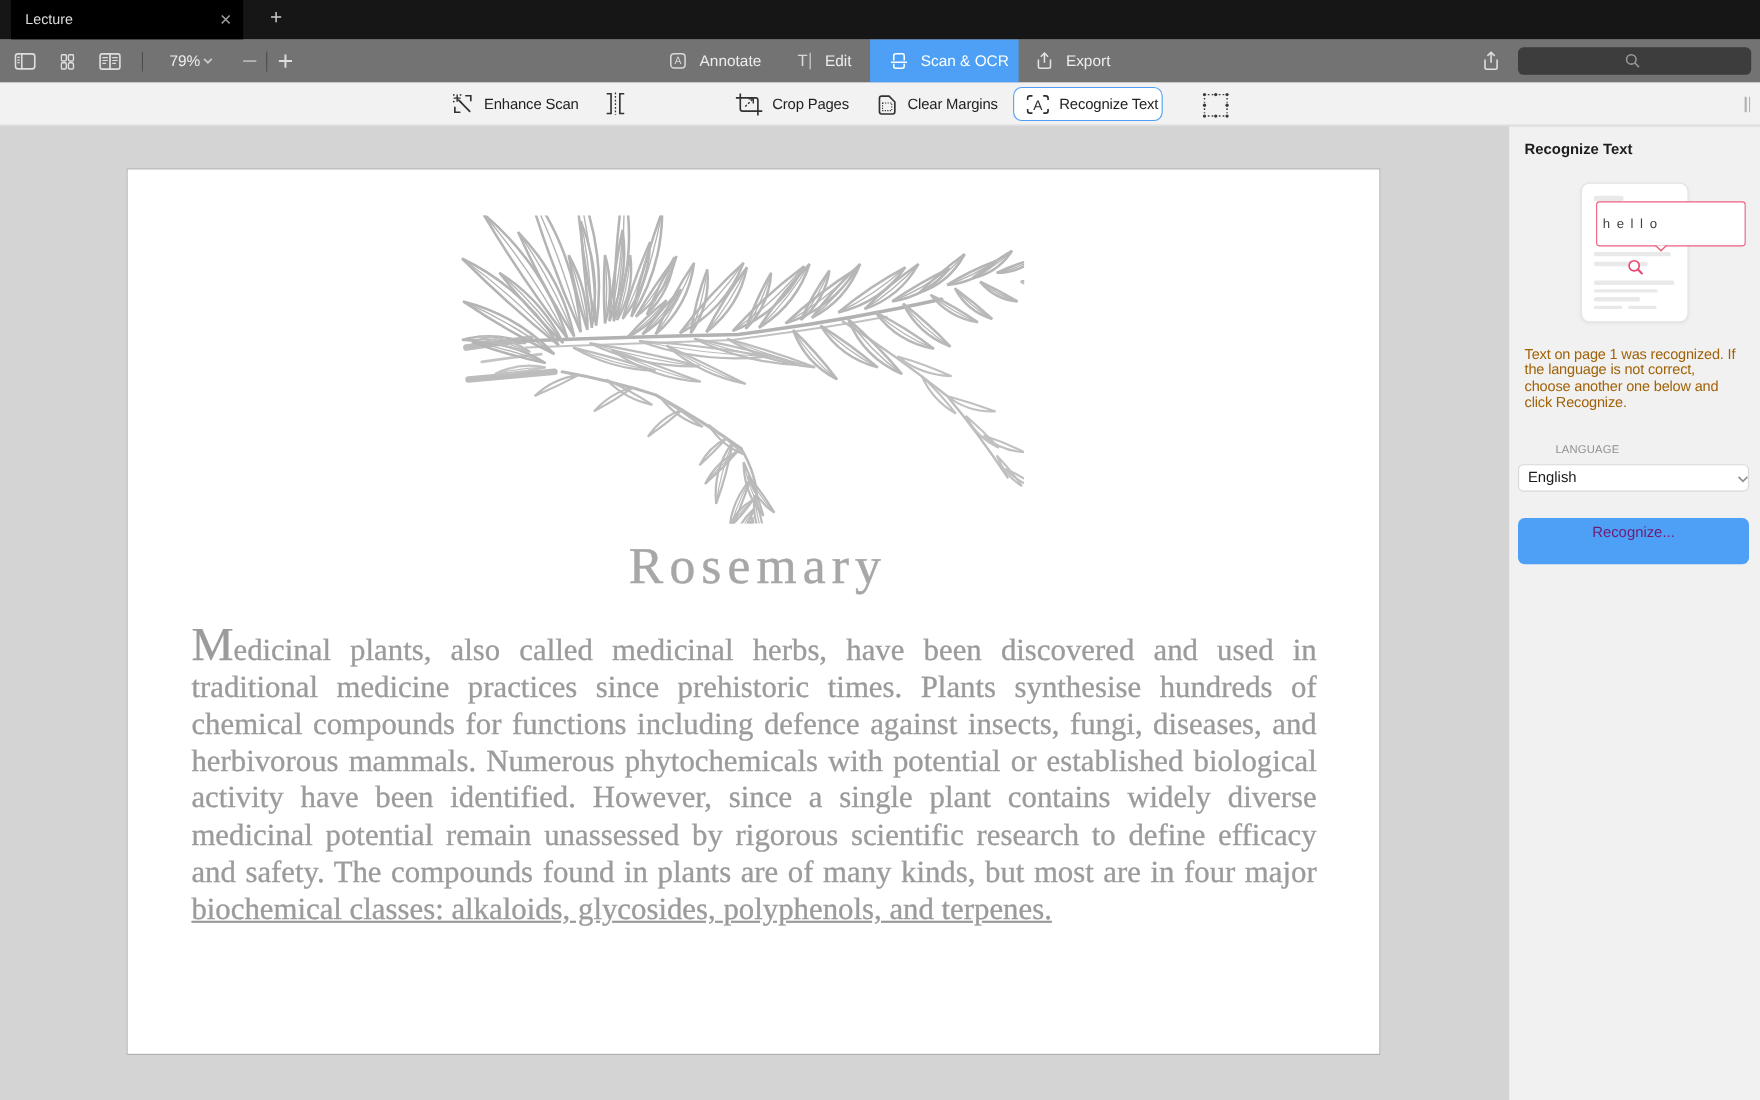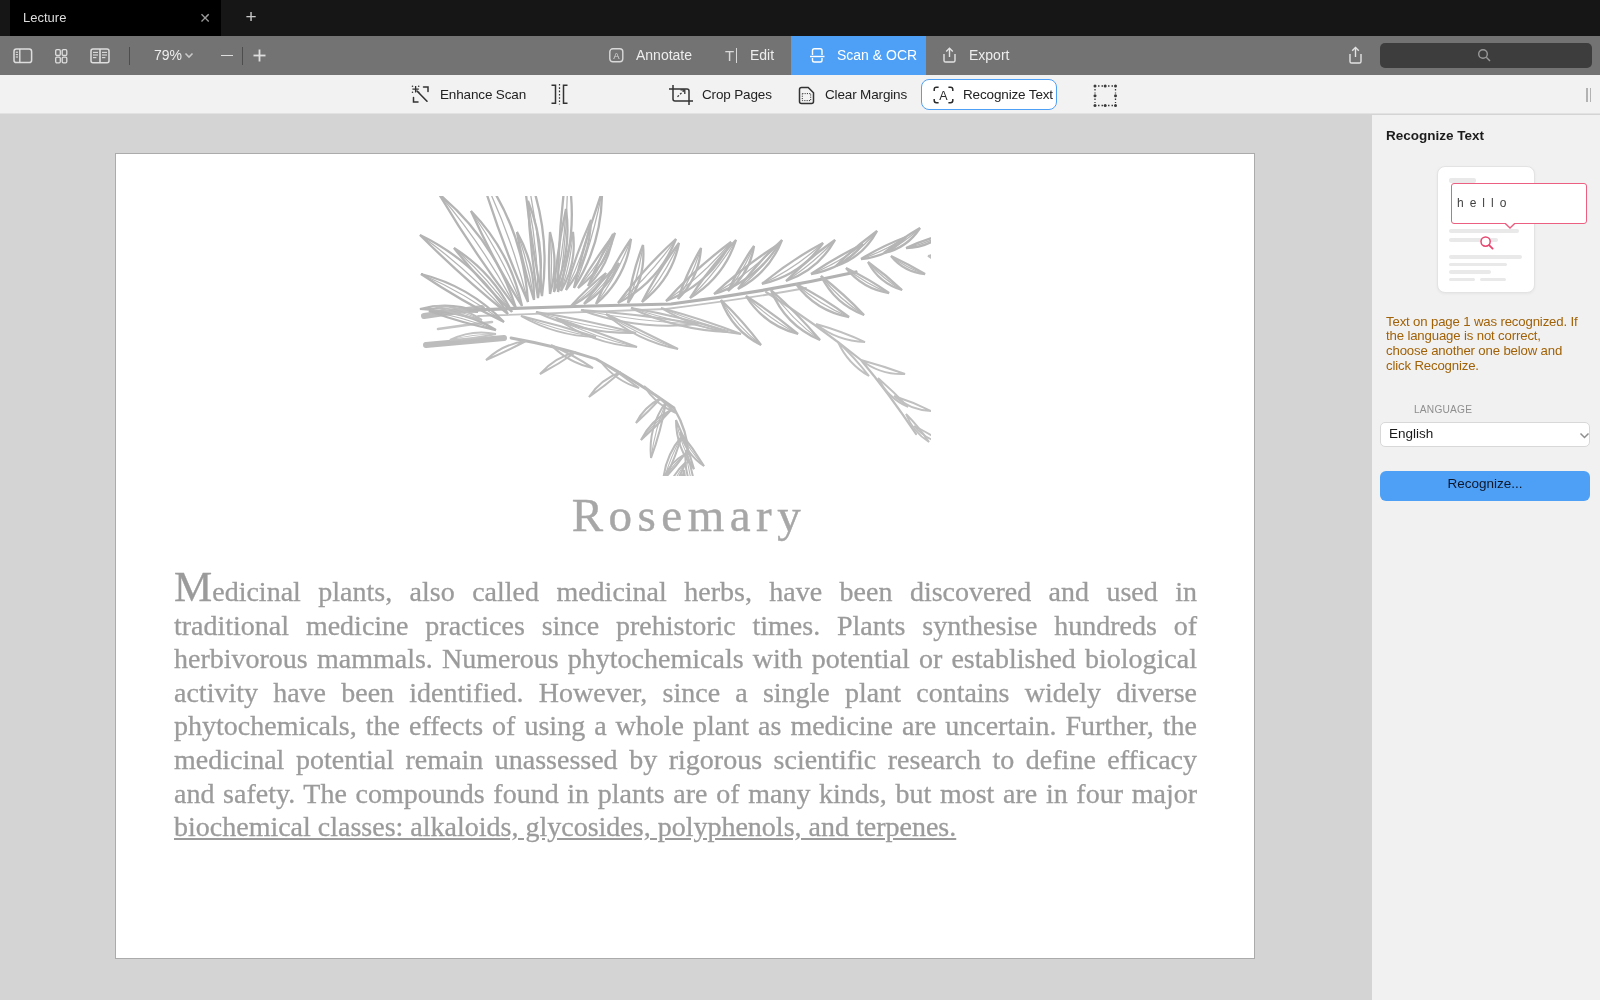--- a/index.html
+++ b/index.html
@@ -44,22 +44,22 @@
   .cline { position:absolute; background:#e9e9e9; border-radius:2px; }
   #hellobox { position:absolute; left:55px; top:68px; width:136px; height:41px; background:#ffffff;
     border:1.5px solid #ec5f80; border-radius:3px; text-align:left;margin-left:24px; }
   #hellobox span { font-size:12px; letter-spacing:6px; color:#3f3f3f; line-height:38px; padding-left:5px;}
   #ptext { position:absolute; left:14px; top:199.5px; width:206px; font-size:13.2px; line-height:14.85px;
     color:#a16207; letter-spacing:-0.15px; }
   #lang { position:absolute; left:14px; top:289px; font-size:10.2px; color:#8f8f8f; letter-spacing:0.2px;padding-left:28px; }
   #select { position:absolute; left:8px; top:307px; width:210px; height:25px; background:#ffffff;
     border:1px solid #d8d8d8; border-radius:5px; font-size:13.5px; color:#1a1a1a; line-height:21.5px;
     padding-left:8px; }
-  #recbtn { position:absolute; left:8px; top:356px; width:210px; height:30px; background:#4da0f6;
-    border-radius:6px; color:#0f172a; font-size:13.5px; text-align:center; line-height:26px; }
+  #recbtn { position:absolute; left:8px; top:356px; width:210px; height:42px; background:#4da0f6;
+    border-radius:6px; color:#701a75; font-size:13.5px; text-align:center; line-height:26px; }
 </style>
 </head>
 <body>
 <div id="tabbar">
   <div id="tab">Lecture<span class="x">✕</span></div>
   <div id="plus">+</div>
 </div>
 
 <div id="tb2">
   <div id="bluebtn"></div>
@@ -353,23 +353,23 @@
       <path d="M445,164 Q464,179 489,178 Q467,170 445,164" fill="none" stroke="#c0c0c0" stroke-width="1.9"></path>
       <path d="M462,182 Q472,202 492,211 Q478,196 462,182" fill="none" stroke="#c0c0c0" stroke-width="1.9"></path>
       <path d="M478,200 Q494,214 515,215 Q497,206 478,200" fill="none" stroke="#c0c0c0" stroke-width="1.9"></path>
       <path d="M490,218 Q497,236 513,246 Q503,231 490,218" fill="none" stroke="#c0c0c0" stroke-width="1.9"></path>
       <path d="M498,230 Q510,244 527,247 Q513,237 498,230" fill="none" stroke="#c0c0c0" stroke-width="1.9"></path>
     </svg>
     <div id="rosetitle">Rosemary</div>
     <div id="para">
       <div class="ln"><span id="dropM">M</span>edicinal plants, also called medicinal herbs, have been discovered and used in</div>
       <div class="ln">traditional medicine practices since prehistoric times. Plants synthesise hundreds of</div>
+      <div class="ln">chemical compounds for functions including defence against insects, fungi, diseases, and</div>
       <div class="ln">herbivorous mammals. Numerous phytochemicals with potential or established biological</div>
       <div class="ln">activity have been identified. However, since a single plant contains widely diverse</div>
-      <div class="ln">phytochemicals, the effects of using a whole plant as medicine are uncertain. Further, the</div>
       <div class="ln">medicinal potential remain unassessed by rigorous scientific research to define efficacy</div>
       <div class="ln">and safety. The compounds found in plants are of many kinds, but most are in four major</div>
       <div class="ln last">biochemical classes: alkaloids, glycosides, polyphenols, and terpenes.</div>
     </div>
 </div>
 
 <div id="panel">
   <h3>Recognize Text</h3>
   <div id="card">
     <div class="cline" style="left:11px;top:11px;width:27px;height:4.5px"></div>

